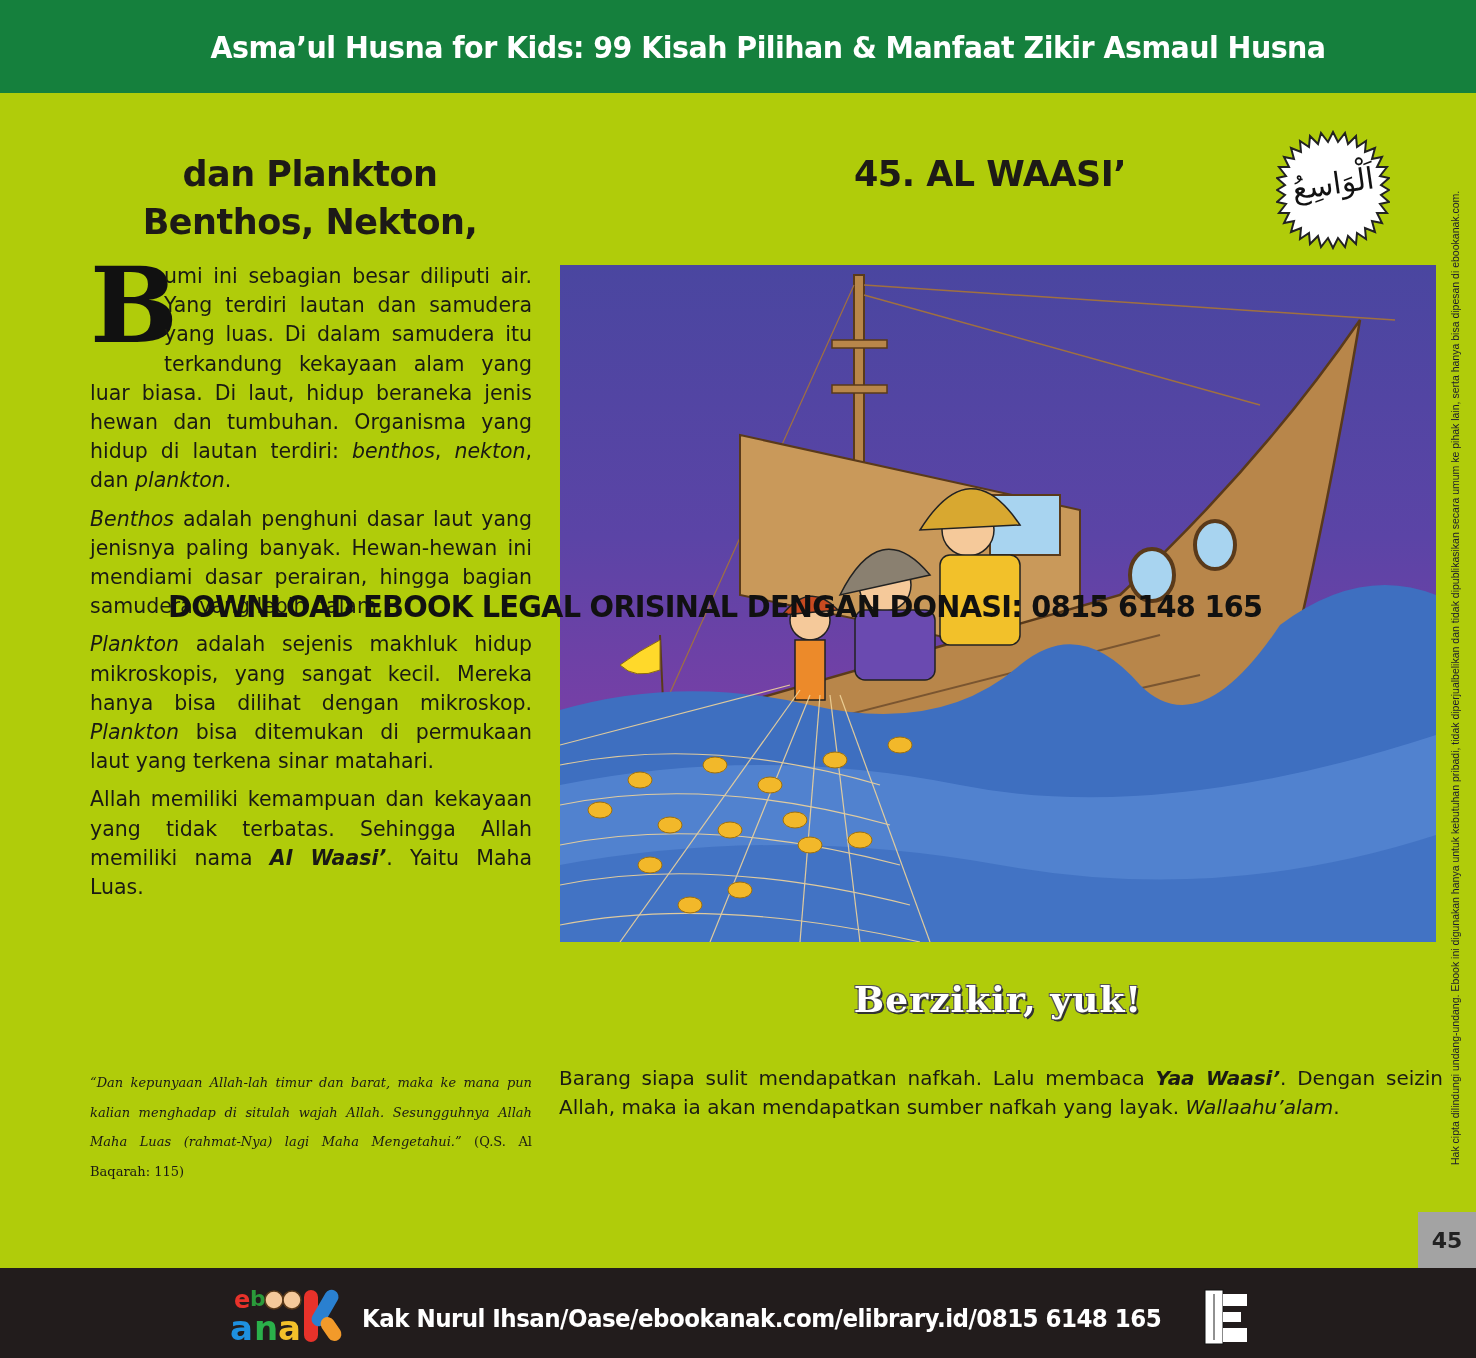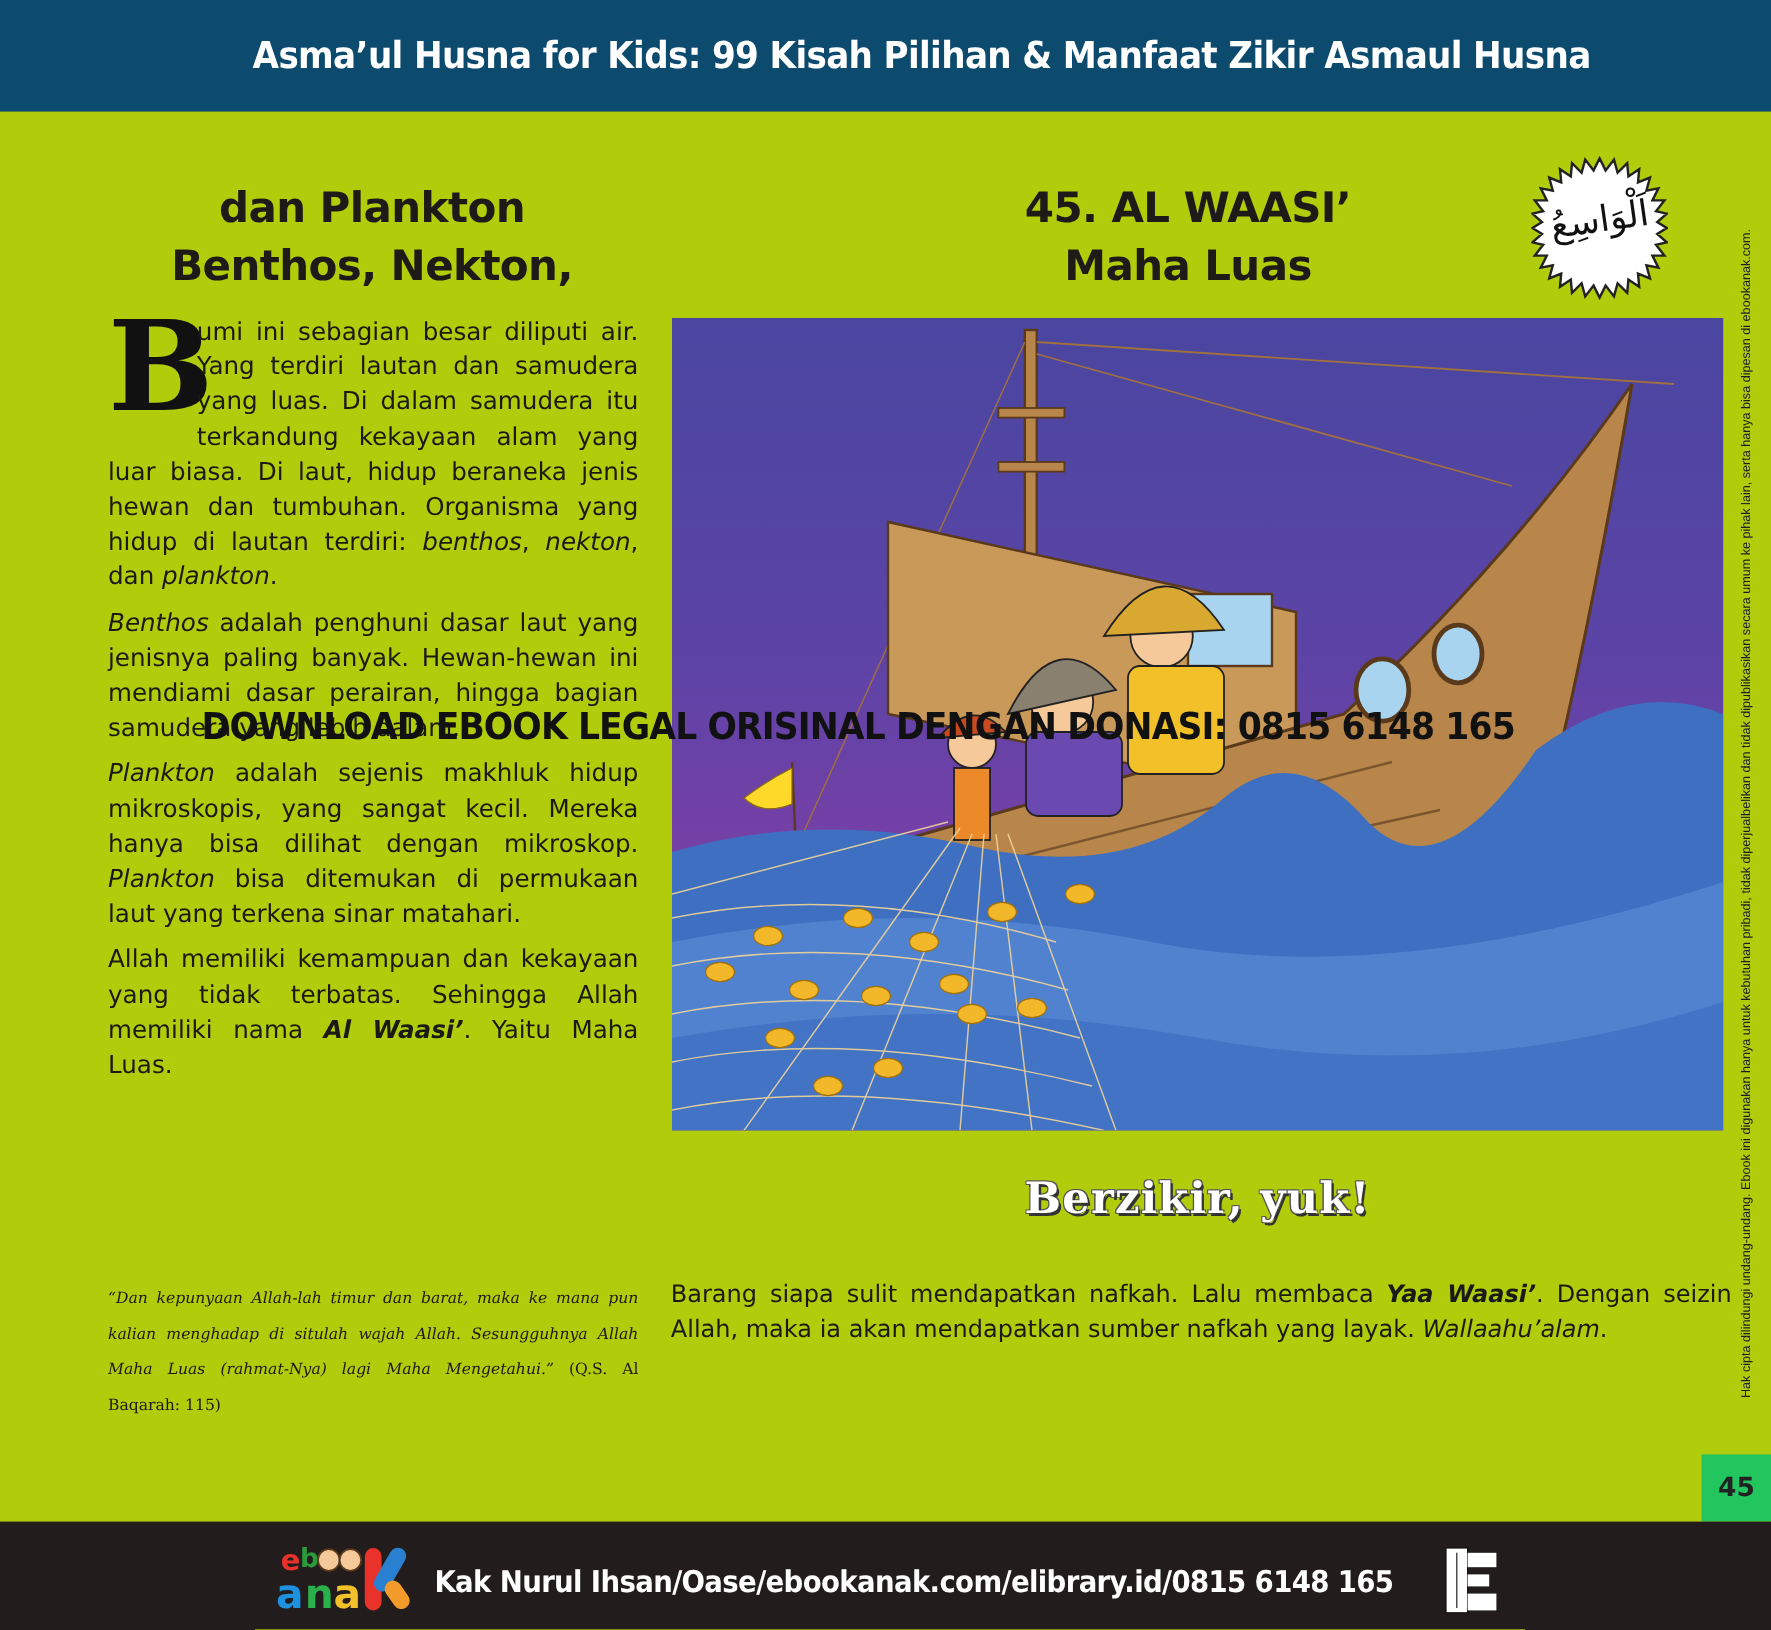--- a/index.html
+++ b/index.html
@@ -5,21 +5,21 @@
     * { box-sizing: border-box; margin: 0; padding: 0; }
     html, body { width: 1476px; height: 1358px; overflow: hidden; }
     body {
       position: relative;
       background: #b0cc0a;
       font-family: "DejaVu Sans", sans-serif;
       color: #1d1a17;
     }
     .top-bar {
       position: absolute; left: 0; top: 0; width: 1476px; height: 93px;
-      background: #0c4a6e;
+      background: #15803d;
       display: flex; align-items: center; justify-content: center;
     }
     .top-bar h1 {
       font-family: "DejaVu Sans", sans-serif;
       font-weight: bold; font-size: 31px; color: #fff;
       letter-spacing: -0.6px;
       transform: scaleX(0.92);
       margin-left: 60px;
     }
     .left-title {
@@ -101,21 +101,21 @@
 
     .side-notice {
       position: absolute; left: 1440px; top: 1165px; width: 970px; height: 30px;
       transform: rotate(-90deg); transform-origin: left top;
       font-family: "Liberation Sans", sans-serif; font-size: 10.5px; line-height: 30px;
       color: #1d1d2c; white-space: nowrap;
     }
 
     .page-number {
       position: absolute; left: 1418px; top: 1212px; width: 58px; height: 56px;
-      background: #22c55e;
+      background: #a3a3a3;
       display: flex; align-items: center; justify-content: center;
       font-family: "DejaVu Sans", sans-serif; font-weight: bold; font-size: 22px; color: #222;
     }
 
     .bottom-bar {
       position: absolute; left: 0; top: 1268px; width: 1476px; height: 90px;
       background: #221c1c;
     }
     .logo {
       position: absolute; left: 230px; top: 1282px; width: 124px; height: 64px;
@@ -156,21 +156,20 @@
     <span>Allah memiliki kemampuan dan kekayaan yang tidak terbatas. Sehingga Allah memiliki nama </span><b><em>Al Waasi’</em></b><span>. Yaitu Maha Luas.</span>
   </p>
 </div>
 
 <div class="quote">
   <em>“Dan kepunyaan Allah-lah timur dan barat, maka ke mana pun kalian menghadap di situlah wajah Allah. Sesungguhnya Allah Maha Luas (rahmat-Nya)  lagi Maha Mengetahui.”</em><span> (Q.S. Al Baqarah: 115)</span>
 </div>
 
 <div class="right-title">
   <div>45. AL WAASI’</div>
-  <div>Maha Luas</div>
 </div>
 
 <div class="badge">
   <svg width="114" height="120" viewBox="0 0 114 120">
     <polygon fill="#ffffff" stroke="#222" stroke-width="2" points="57,2 62,12 69,3 72,14 80,6 81,17 90,11 89,22 99,18 96,29 106,27 101,37 111,37 104,46 113,48 105,55 113,60 105,65 113,72 104,74 111,83 101,83 106,93 96,91 99,102 89,98 90,109 81,103 80,114 72,106 69,117 62,108 57,118 52,108 45,117 42,106 34,114 33,103 24,109 25,98 15,102 18,91 8,93 13,83 3,83 10,74 1,72 9,65 1,60 9,55 1,48 10,46 3,37 13,37 8,27 18,29 15,18 25,22 24,11 33,17 34,6 42,14 45,3 52,12"></polygon>
   </svg>
   <div class="arabic">اَلْوَاسِعُ</div>
 </div>
 
 <div class="illustration">

